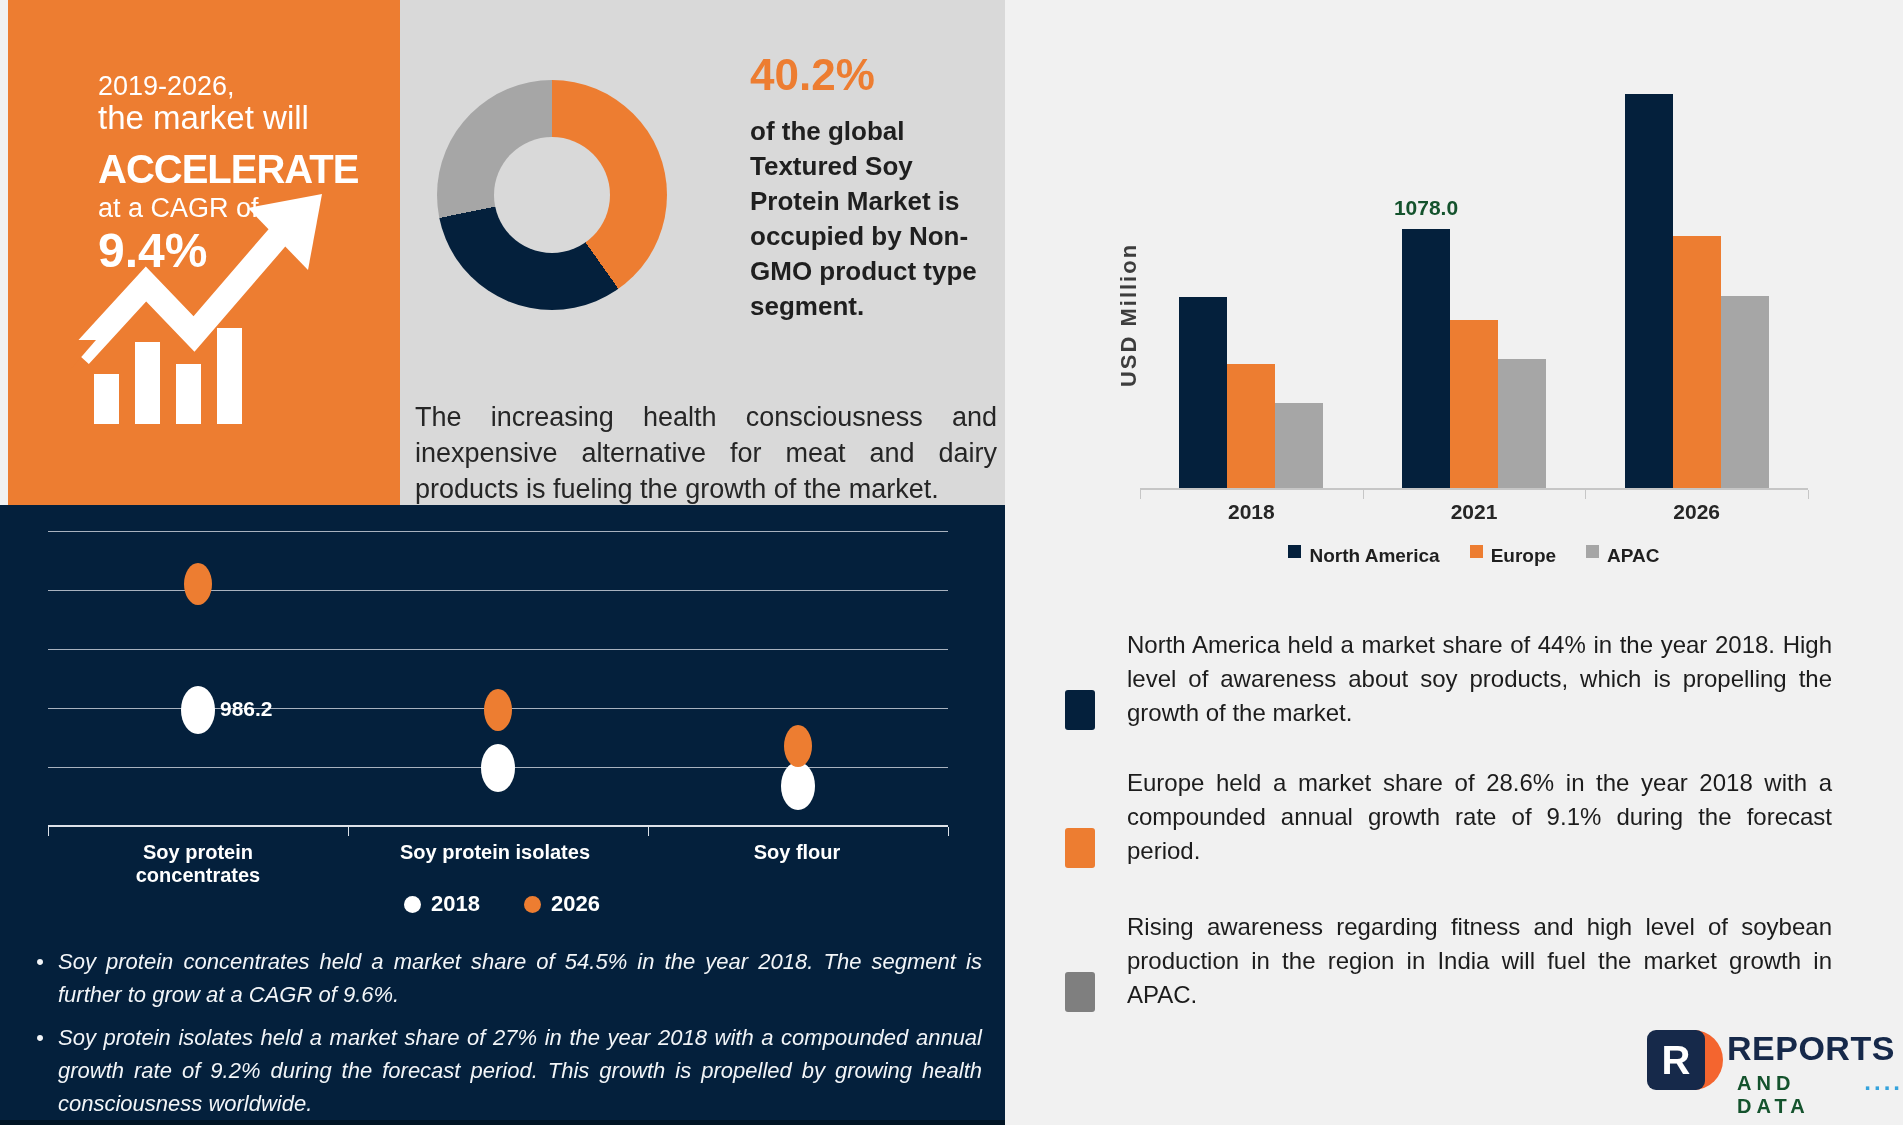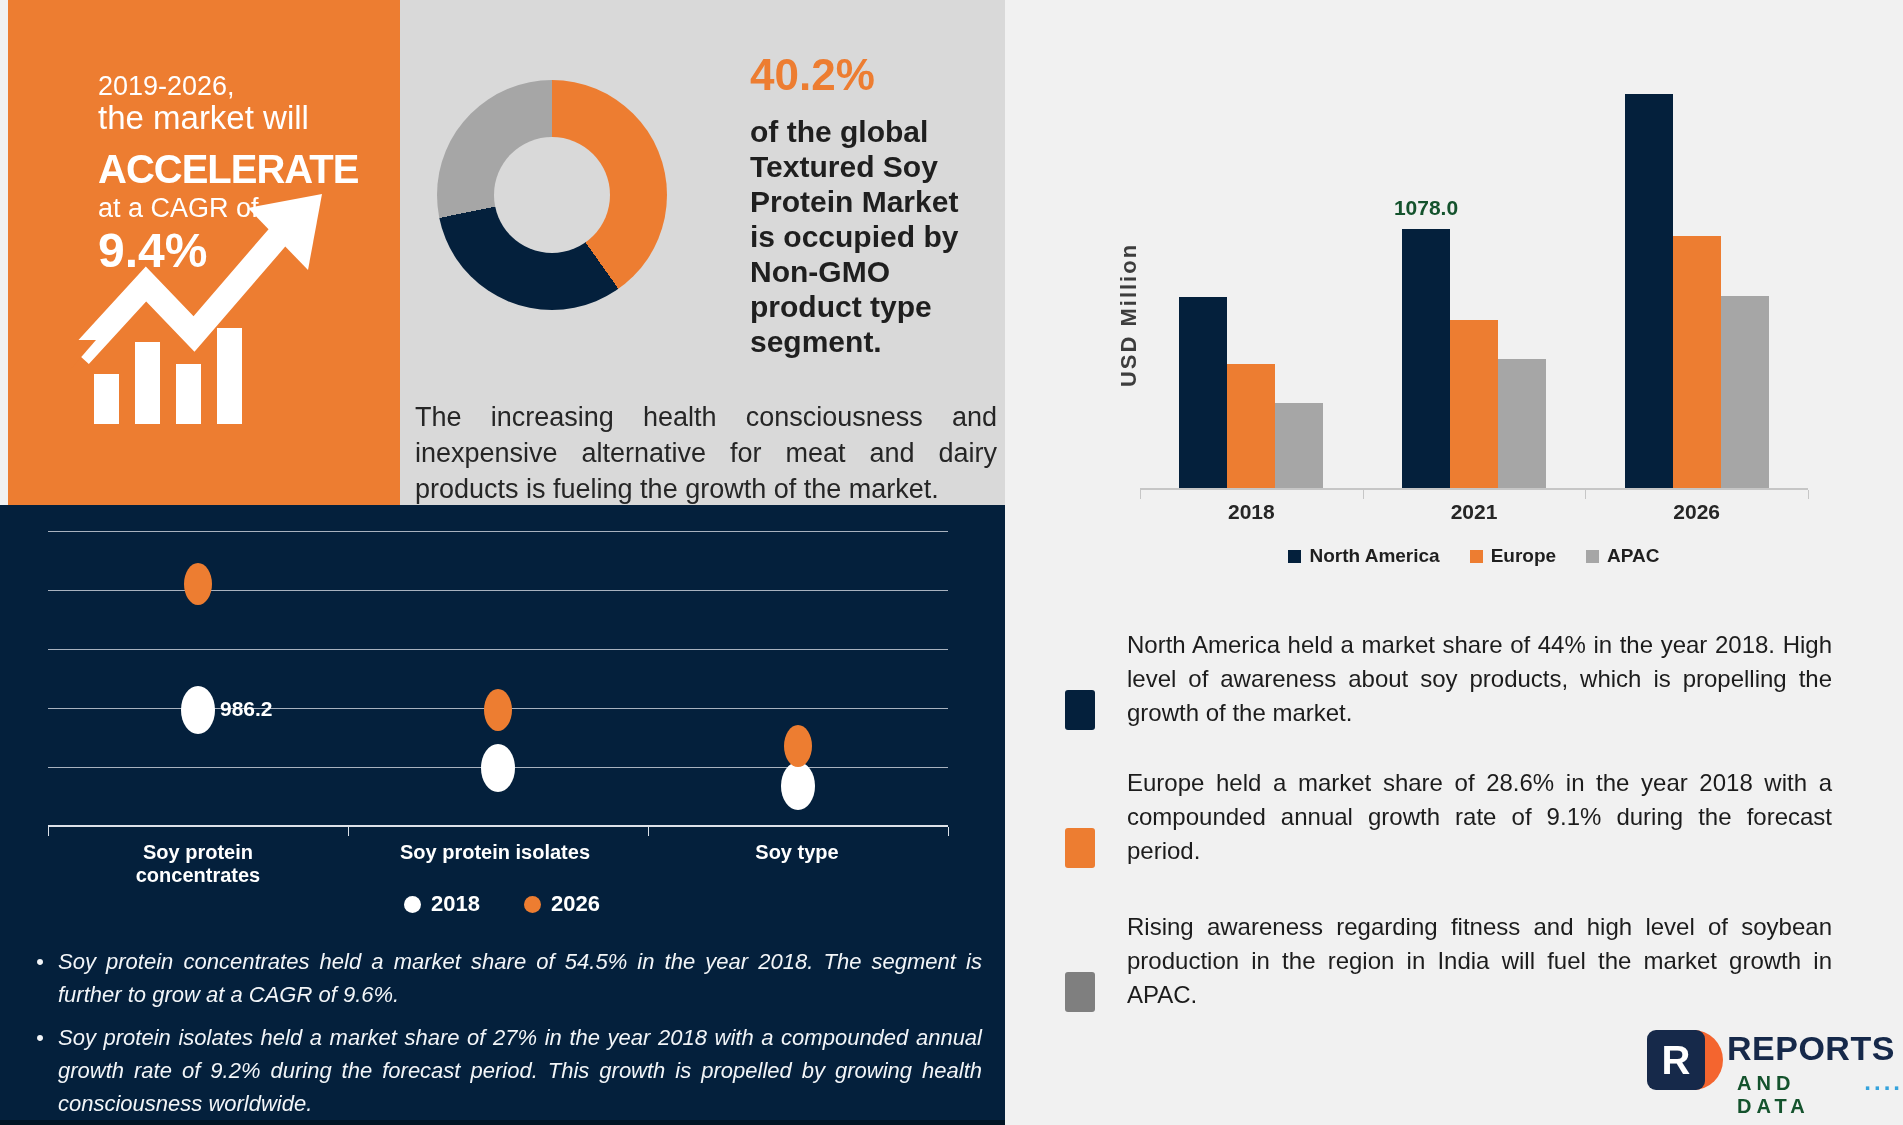--- a/index.html
+++ b/index.html
@@ -19,21 +19,21 @@
   .h-emph{display:block;font-size:40px;line-height:46px;font-weight:bold;letter-spacing:-1px;}
   .h-line4{display:block;font-size:27px;line-height:32px;}
   .h-cagr{display:block;font-size:48px;line-height:54px;font-weight:bold;}
   .growth-icon{position:absolute;left:58px;top:188px;}
 
   
   .donut{position:absolute;left:37px;top:80px;width:230px;height:230px;border-radius:50%;}
   .donut-hole{position:absolute;left:57px;top:57px;width:116px;height:116px;border-radius:50%;background:#D9D9D9;}
   .stat-block{position:absolute;left:350px;top:50px;width:250px;}
   .stat-number{font-size:44px;font-weight:bold;color:#ED7D31;margin-bottom:14px;}
-  .stat-caption{font-size:30px;font-weight:bold;line-height:35px;color:#1F1F1F;width:238px;}
+  .stat-caption{font-size:26px;font-weight:bold;line-height:35px;color:#1F1F1F;width:238px;}
   .mid-paragraph{position:absolute;left:15px;top:372px;width:582px;font-size:27px;
                  line-height:36px;text-align:justify;color:#262626;}
 
   
   .dp-value-label{position:absolute;left:220px;top:192px;font-size:21px;font-weight:bold;color:#fff;}
   .dp-cat{position:absolute;top:336px;width:240px;text-align:center;color:#fff;
           font-size:20px;font-weight:bold;}
   .dp-cat-0{left:78px}.dp-cat-1{left:375px}.dp-cat-2{left:677px}
   .dp-legend{position:absolute;top:386px;left:302px;width:400px;display:flex;
              justify-content:center;gap:44px;}
@@ -46,21 +46,21 @@
   .dp-bullets li::before{content:"\2022";position:absolute;left:2px;top:0;font-size:22px;}
   .navy-edge{position:absolute;left:0;right:0;bottom:0;height:5px;background:#011424;}
 
   
   .ylabel{position:absolute;left:26px;top:300px;width:200px;height:30px;transform:rotate(-90deg);
           text-align:center;font-size:22px;font-weight:bold;letter-spacing:2px;color:#3D3D3D;}
   .bc-value-label{position:absolute;left:366px;top:196px;width:110px;text-align:center;
                   font-size:21px;font-weight:bold;color:#14532d;}
   .bc-legend{position:absolute;top:545px;left:135px;width:668px;display:flex;
              justify-content:center;gap:30px;}
-  .bc-legend-item{display:flex;align-items:center;gap:8px;}
+  .bc-legend-item{display:flex;gap:8px;}
   .bc-swatch{width:13px;height:13px;flex:none;}
   .bc-legend-label{font-size:19px;font-weight:bold;color:#1F1F1F;}
 
   .rp-row{position:absolute;left:60px;display:flex;align-items:flex-end;}
   .rp-row-0{top:628px}.rp-row-1{top:766px}.rp-row-2{top:910px}
   .rp-square{width:30px;height:40px;border-radius:3px;flex:none;margin-top:4px;}
   .rp-text{margin-left:32px;width:705px;font-size:24px;line-height:34px;
            text-align:justify;color:#1C1C1C;}
 
   
@@ -126,21 +126,21 @@
         <div style="position: absolute; left: 181px; top: 180.628px; width: 34px; height: 48px; border-radius: 50%; background: rgb(255, 255, 255);"></div>
         <div style="position: absolute; left: 481px; top: 239.298px; width: 34px; height: 48px; border-radius: 50%; background: rgb(255, 255, 255);"></div>
         <div style="position: absolute; left: 781px; top: 257.47px; width: 34px; height: 48px; border-radius: 50%; background: rgb(255, 255, 255);"></div>
         <div style="position: absolute; left: 184px; top: 57.864px; width: 28px; height: 42px; border-radius: 50%; background: rgb(237, 125, 49);"></div>
         <div style="position: absolute; left: 484px; top: 183.652px; width: 28px; height: 42px; border-radius: 50%; background: rgb(237, 125, 49);"></div>
         <div style="position: absolute; left: 784px; top: 220.114px; width: 28px; height: 42px; border-radius: 50%; background: rgb(237, 125, 49);"></div>
       </div>
     <div class="dp-value-label">986.2</div>
     <div class="dp-cat dp-cat-0">Soy protein concentrates</div>
     <div class="dp-cat dp-cat-1">Soy protein isolates</div>
-    <div class="dp-cat dp-cat-2">Soy type</div>
+    <div class="dp-cat dp-cat-2">Soy flour</div>
     <div class="dp-legend">
       <div class="dp-legend-item">
         <span class="dp-swatch" style="background: rgb(255, 255, 255);"></span>
         <span class="dp-legend-label">2018</span>
       </div>
       <div class="dp-legend-item">
         <span class="dp-swatch" style="background: rgb(237, 125, 49);"></span>
         <span class="dp-legend-label">2026</span>
       </div>
     </div>

